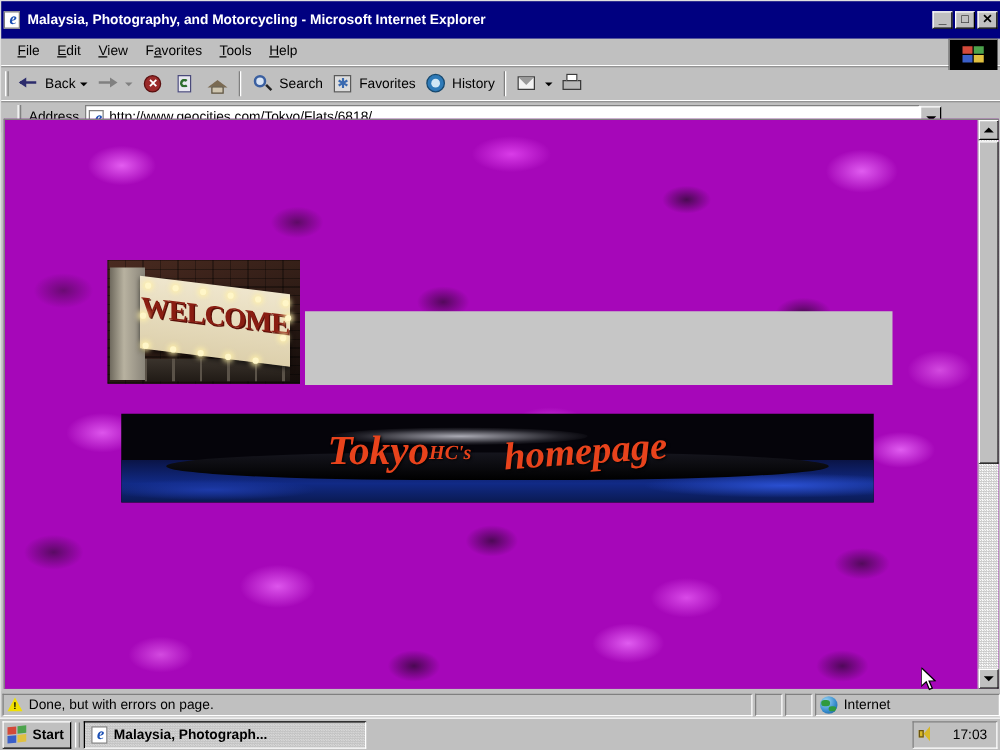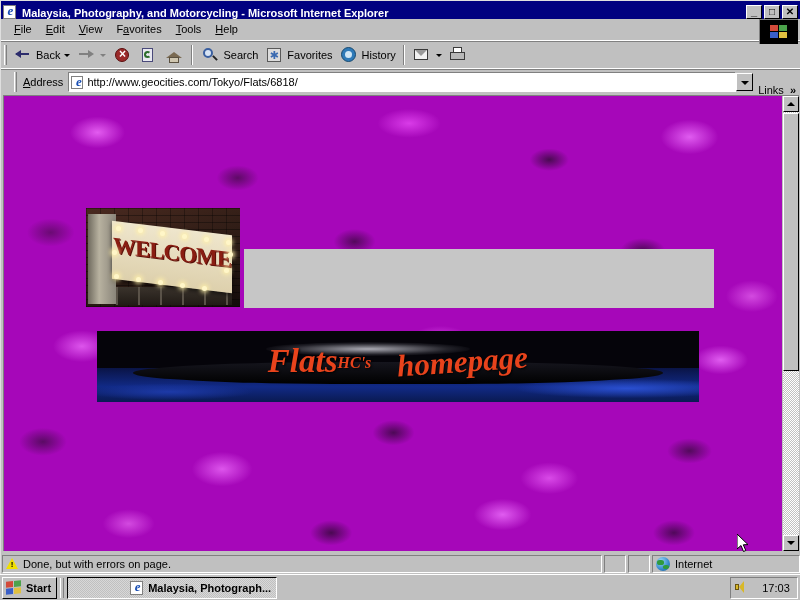--- a/index.html
+++ b/index.html
@@ -27,24 +27,24 @@
     width: 800px;
     height: 574px;
     background: #c0c0c0;
     border-top: 1px solid #dfdfdf;
     border-left: 1px solid #dfdfdf;
     box-sizing: border-box;
   }
 
   
   #titlebar {
-    height: 18px;
+    height: 30px;
     background: #000080;
     display: flex;
-    align-items: flex-end;
+    align-items: center;
     padding: 0 2px 0 2px;
     box-sizing: border-box;
   }
   #titlebar .ttl-icon {
     width: 16px; height: 14px;
     margin-right: 3px;
     flex: 0 0 auto;
     position: relative;
   }
   .ie-doc-icon {
@@ -828,37 +828,36 @@
     border-left: 1px solid #ffffff;
     border-right: 1px solid #808080;
     margin: 0 3px;
     box-sizing: border-box;
     flex: 0 0 auto;
   }
   #task-item {
     display: flex;
     align-items: center;
     height: 22px;
-    width: 210px;
+    width: 226px;
     padding: 0 5px;
     background: #c0c0c0;
     border-top: 1px solid #000000;
     border-left: 1px solid #000000;
     border-right: 1px solid #ffffff;
     border-bottom: 1px solid #ffffff;
     box-sizing: border-box;
     font-size: 11px;
     font-weight: bold;
     color: #000;
     overflow: hidden;
     white-space: nowrap;
     flex: 0 0 auto;
     background-image: repeating-conic-gradient(#d8d8d8 0% 25%, #c0c0c0 0% 50%);
     background-size: 2px 2px;
-    justify-content: flex-end;
   }
   #task-item .ie-doc-icon { margin-right: 5px; flex: 0 0 auto; }
   #tray {
     margin-left: auto;
     display: flex;
     align-items: center;
     height: 22px;
     padding: 0 4px;
     border-top: 1px solid #808080;
     border-left: 1px solid #808080;
@@ -1048,21 +1047,21 @@
           </div>
         </div>
 
         <div id="ad-box"></div>
 
         <div id="banner">
           <div class="sea"></div>
           <div class="hull"></div>
           <div class="glow"></div>
           <div class="btext">
-            <span class="b1">Flats</span><span class="b2">HC's</span><span class="b3">homepage</span>
+            <span class="b1">Tokyo</span><span class="b2">HC's</span><span class="b3">homepage</span>
           </div>
         </div>
 
 
 
       </div>
 
       <div id="vscroll">
         <div class="sb-btn up"></div>
         <div id="sb-thumb"></div>

